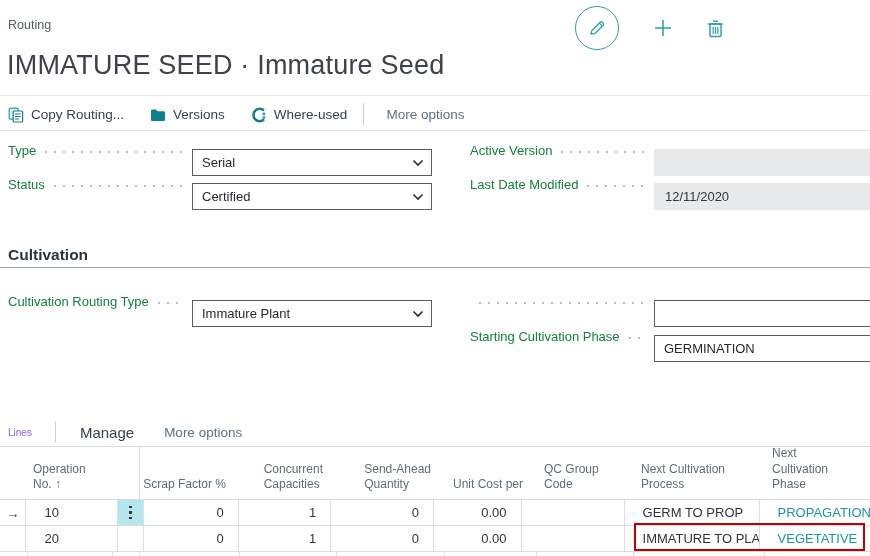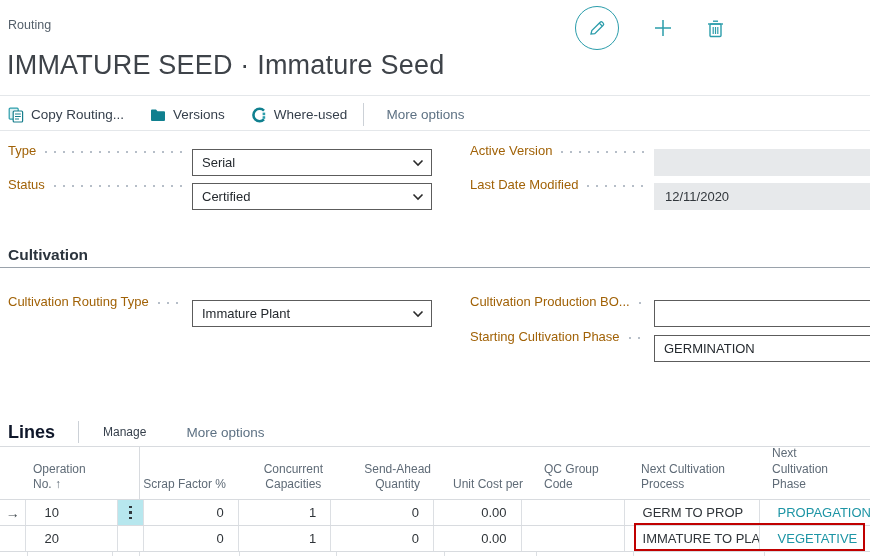--- a/index.html
+++ b/index.html
@@ -18,53 +18,53 @@
   .hdivider { position:absolute; left:0; width:870px; height:1px; background:#e4e7ea; }
 
   
   .toolbar { position:absolute; left:8px; top:99px; height:31px; display:flex; align-items:center; }
   .tb-item { display:flex; align-items:center; gap:7px; font-size:13.5px; color:#353f4b; cursor:pointer; margin-right:26px; }
   .tb-sep { width:1px; height:23px; background:#ccd1d7; margin:0 12px 0 16px; }
   .tb-more { font-size:13.5px; color:#5d7183; cursor:pointer; margin-left:10px; }
 
   
   .frow { position:absolute; display:flex; align-items:center; height:27px; }
-  .flabel { font-size:13px; color:#a16207; white-space:nowrap; }
+  .flabel { font-size:13px; color:#15803d; white-space:nowrap; }
   .leader { flex:1; height:2px; align-self:center; margin:2px 10px 0 9px;
     background-image:repeating-linear-gradient(to right,#b6bec8 0 2px,transparent 2px 9px); }
   .control { height:27px; display:flex; align-items:center; font-size:13px; color:#24292e;margin-top:24px; }
   .ctl-select { width:240px; border:1px solid #5c5c5c; background:#fff; padding:0 7px 0 9px; cursor:pointer; }
   .ctl-select .val { flex:1; }
   .ctl-input { width:230px; border:1px solid #5c5c5c; background:#fff; padding:0 9px; }
   .ctl-disabled { width:230px; background:#e7e9eb; border:none; padding:0 11px; color:#32373c; }
 
   .section-head { position:absolute; left:8px; font-size:15.5px; font-weight:bold; color:#2b343d; }
   .section-rule { position:absolute; left:0; width:870px; height:1px; background:#9aa2ab; }
 
   
   .lines-bar { position:absolute; left:8px; top:420px; height:24px; display:flex; align-items:center; }
-  .lines-title { font-size:18px; font-weight:bold; color:#0f172a; cursor:pointer; }
+  .lines-title { font-size:10px; font-weight:normal; color:#8b5cf6; cursor:pointer; }
   .lines-sep { width:1px; height:22px; background:#ccd1d7; margin:0 24px 0 23px; }
-  .lines-manage { font-size:12px; color:#353f4b; cursor:pointer; margin-right:40px; }
+  .lines-manage { font-size:15px; color:#353f4b; cursor:pointer; margin-right:30px; }
   .lines-more { font-size:13.5px; color:#5d7183; cursor:pointer; }
 
   
   .grid { position:absolute; left:0; top:446px; width:870px; height:110px; border-top:1px solid #d8dbdf; }
   .ghead { display:flex; height:53px; border-bottom:1px solid #d8dbdf; position:relative; }
   .th { font-size:12px; line-height:1.3; color:#5f6b77; white-space:pre-line;
     display:flex; align-items:flex-end; padding-bottom:6px; cursor:pointer; }
   .head-vline { position:absolute; left:139px; top:0; bottom:0; width:1px; background:#d8dbdf; }
   .grow { display:flex; height:26px; border-bottom:1px solid #d8dbdf; }
   .td { font-size:13px; color:#2f3439; display:flex; align-items:center; border-right:1px solid #dcdfe3; overflow:hidden; }
   .num { justify-content:flex-end; padding-right:14px; }
   .txt { justify-content:flex-start; padding-left:7px; white-space:nowrap;margin-left:11px; }
   .c0 { width:28px; } .c1 { width:85px; } .c2 { width:27px; } .c3 { width:100px; }
   .c4 { width:97px; } .c5 { width:108px; } .c6 { width:92px; } .c7 { width:97px; }
   .c8 { width:131px; } .c9 { width:105px; border-right:none; }
-  .th.c3,.th.c4,.th.c5,.th.c6 { justify-content:flex-end; padding-right:14px; text-align:center; }
+  .th.c3,.th.c4,.th.c5,.th.c6 { justify-content:flex-end; padding-right:14px; text-align:left; }
   .th.c1 { padding-left:5px; } .th.c7,.th.c8,.th.c9 { padding-left:7px; }
   .th.c0,.th.c2 { border:none; }
   .row-arrow { justify-content:center; padding:0; color:#41494f; font-size:14px; }
   .dots-cell { background:#b7e7ee; justify-content:center; cursor:pointer; }
   .dots { display:flex; flex-direction:column; gap:3px; }
   .dots i { width:2.5px; height:2.5px; background:#30383c; display:block; }
   .link { color:#1d95a5; cursor:pointer; }
   .hl-box { position:absolute; left:634px; top:523px; width:231px; height:28px;
     border:2px solid #c00000; pointer-events:none; z-index:5; }
 
@@ -190,21 +190,20 @@
       <span class="val">Immature Plant</span>
       <span>
         <svg class="ic" width="12" height="8" viewBox="0 0 12 8">
             <path d="M1.5 1.5 L6 6 L10.5 1.5" fill="none" stroke="#2b2b2b" stroke-width="1.6"></path>
           </svg>
       </span>
     </div>
   </div>
 
   <div class="frow" style="left:470px; top:288px; width:414px;">
-    <span class="flabel">Cultivation Production BO...</span>
     <span class="leader"></span>
     <div class="control ctl-input"></div>
   </div>
   <div class="frow" style="left:470px; top:323px; width:414px;">
     <span class="flabel">Starting Cultivation Phase</span>
     <span class="leader"></span>
     <div class="control ctl-input">GERMINATION</div>
   </div>
 
   <div class="lines-bar">

